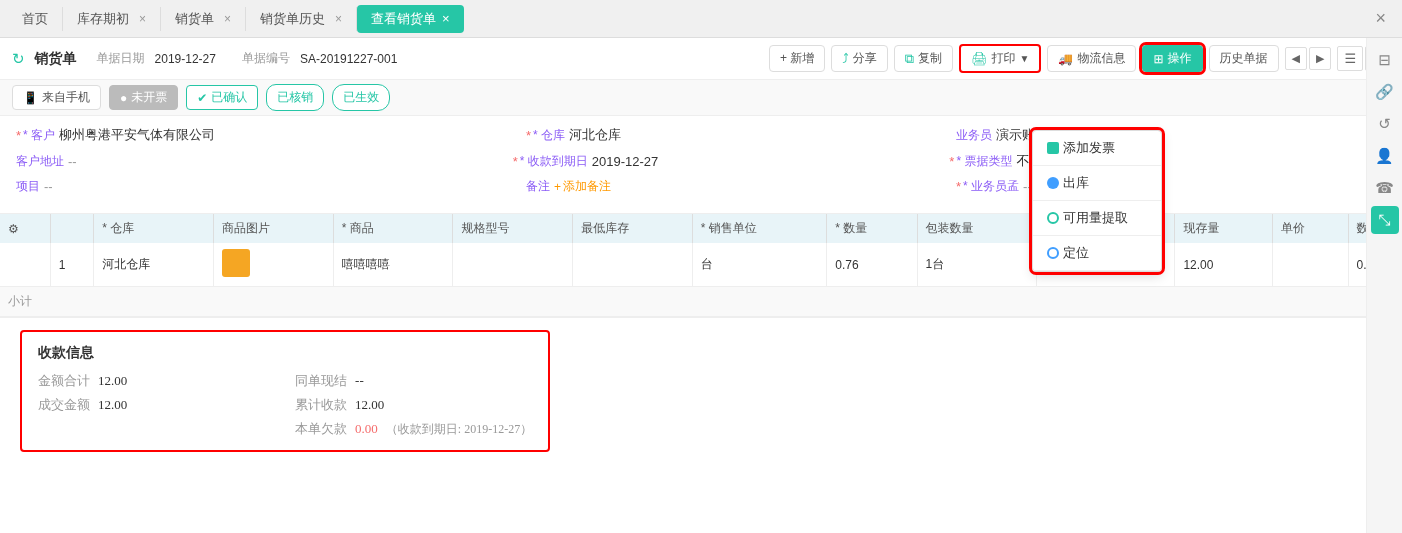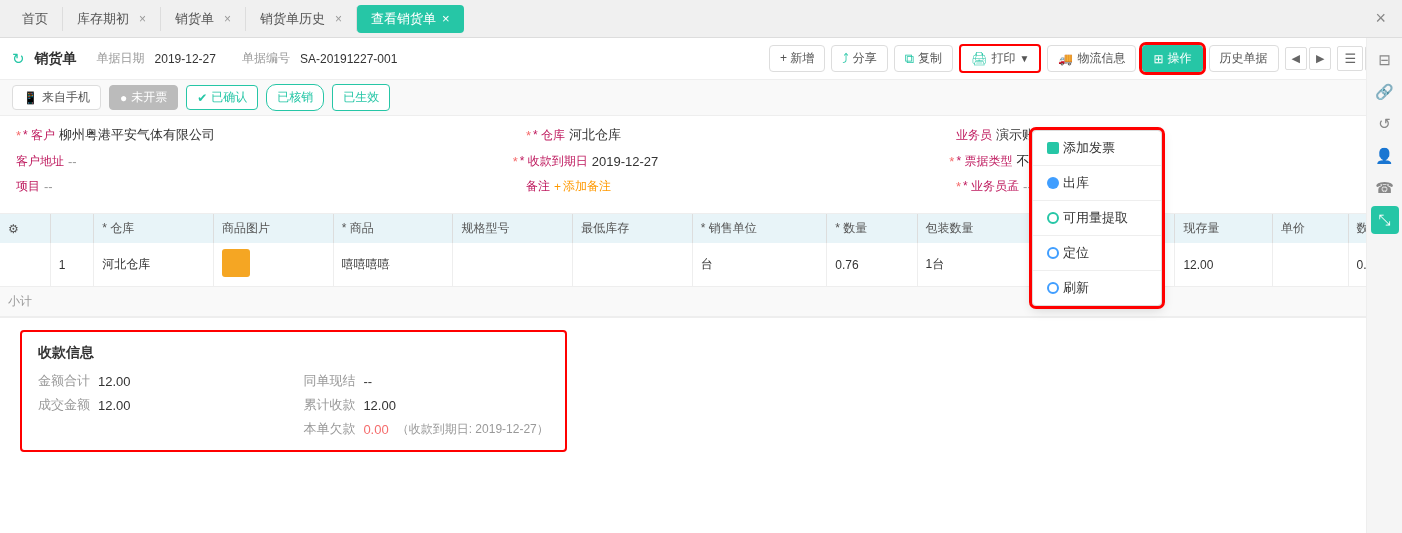--- a/index.html
+++ b/index.html
@@ -38,37 +38,37 @@
       color: #555; font-size: 12px; cursor: pointer;
     }
     .toolbar-btn .btn-icon { font-size: 13px; color: #26c6a6; }
     .toolbar-btn-ops {
       background: #26c6a6; color: #fff; border: 1px solid #26c6a6;
       padding: 4px 10px; border-radius: 4px; font-size: 12px; cursor: pointer;
       display: flex; align-items: center; gap: 4px;
       outline: 3px solid red;
     }
     .toolbar-btn-sold { background: #fff; color: #26c6a6; border: 1px solid #26c6a6; padding: 4px 10px; border-radius: 10px; font-size: 12px; cursor: pointer; }
-    .toolbar-btn-effect { background: #fff; color: #26c6a6; border: 1px solid #26c6a6; padding: 4px 10px; border-radius: 4px; font-size: 12px; cursor: pointer; }
+    .toolbar-btn-effect { background: #fff; color: #26c6a6; border: 1px solid #26c6a6; padding: 4px 10px; border-radius: 12px; font-size: 12px; cursor: pointer; }
     .nav-arrows { display: flex; gap: 2px; }
     .nav-arrow { border: 1px solid #ddd; background: #fff; padding: 4px 6px; cursor: pointer; font-size: 11px; color: #666; border-radius: 2px; }
     .view-icons { display: flex; gap: 2px; }
     .view-icon-btn { border: 1px solid #ddd; background: #fff; padding: 4px 6px; cursor: pointer; font-size: 13px; color: #666; border-radius: 2px; }
 
     
     .toolbar2 { display: flex; align-items: center; padding: 4px 12px; border-bottom: 1px solid #eee; background: #f9f9f9; gap: 8px; }
     .tb2-btn { display: flex; align-items: center; gap: 4px; padding: 3px 10px; border: 1px solid #ddd; border-radius: 4px; background: #fff; color: #555; font-size: 12px; cursor: pointer; }
     .tb2-btn-green { border-color: #26c6a6; color: #26c6a6; }
     .tb2-btn-gray { background: #bbb; color: #fff; border-color: #bbb; }
 
     
     .form-area { padding: 10px 16px; background: #fff; border-bottom: 1px solid #eee; }
     .form-row { display: flex; align-items: center; margin-bottom: 8px; gap: 0; }
     .form-field { display: flex; align-items: center; flex: 1; min-width: 0; }
-    .field-label { color: #be185d; font-size: 12px; white-space: nowrap; margin-right: 4px; }
+    .field-label { color: #8b5cf6; font-size: 12px; white-space: nowrap; margin-right: 4px; }
     .field-required { color: #f56c6c; margin-right: 2px; }
     .field-value { color: #333; font-size: 13px; }
     .field-value-gray { color: #999; font-size: 13px; }
     .field-add-note { color: #f90; font-size: 12px; display: flex; align-items: center; gap: 2px; cursor: pointer; }
 
     
     .table-wrap { overflow-x: auto; border-bottom: 1px solid #eee; }
     table { width: 100%; border-collapse: collapse; font-size: 12px; }
     thead tr { background: #e8f4f8; }
     th { padding: 6px 8px; text-align: left; color: #555; font-weight: normal; border-right: 1px solid #ddd; white-space: nowrap; }
@@ -301,21 +301,21 @@
           <td></td>
           <td>0.</td>
         </tr>
         <tr class="subtotal">
           <td colspan="14" style="color:#999;">小计</td>
         </tr>
       </tbody>
     </table>
   </div>
 
-  <div style="padding:4px 8px;">
+  <div style="padding:4px 8px;font-family:Liberation Serif, serif;">
     <div class="summary-box">
       <div class="summary-title">收款信息</div>
       <div class="summary-grid">
         <div class="summary-row">
           <span class="summary-label">金额合计</span>
           <span class="summary-value">12.00</span>
         </div>
         <div class="summary-row">
           <span class="summary-label">同单现结</span>
           <span class="summary-value">--</span>
@@ -352,24 +352,20 @@
     <div class="dropdown-item">
       <span class="dot-outline"></span>
       <span>可用量提取</span>
     </div>
     <div class="dropdown-divider"></div>
     <div class="dropdown-item">
       <span class="dot-outline2"></span>
       <span>定位</span>
     </div>
     <div class="dropdown-divider"></div>
-    <div class="dropdown-item">
-      <span class="dot-outline2"></span>
-      <span>刷新</span>
-    </div>
   </div>
 
   <div class="right-panel">
     <div class="right-panel-btn">⊟</div>
     <div class="right-panel-btn">🔗</div>
     <div class="right-panel-btn">↺</div>
     <div class="right-panel-btn">👤</div>
     <div class="right-panel-btn">☎</div>
     <div class="right-panel-btn active-green">⤡</div>
   </div>

